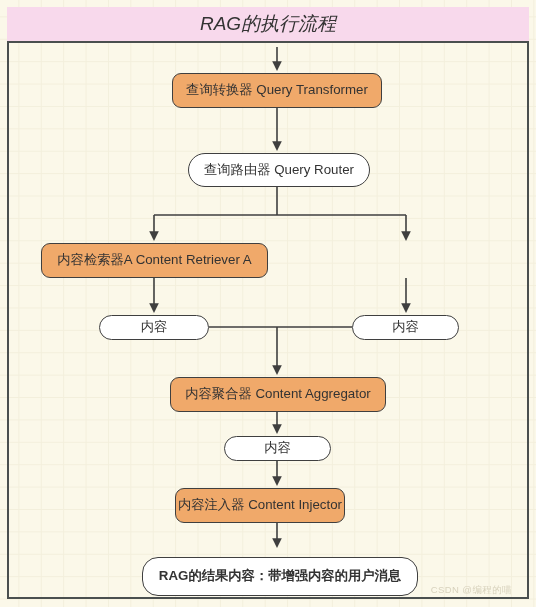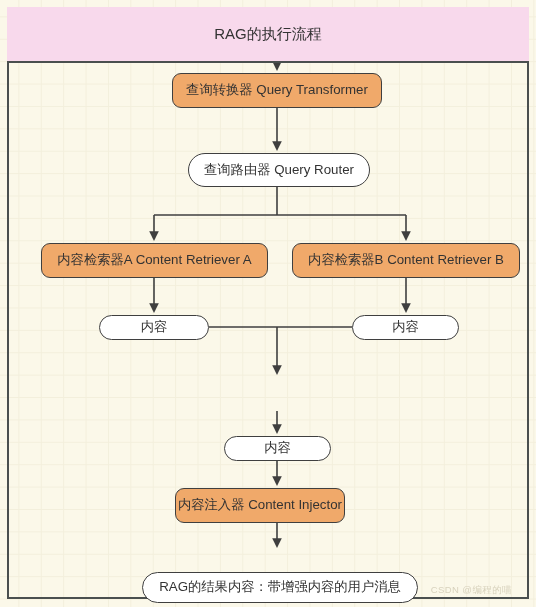--- a/index.html
+++ b/index.html
@@ -57,28 +57,29 @@
     width: 522px;
     height: 592px;
     border: 2px solid #4a4f4f;
     background: transparent;
   }
   #subgraph-title {
     position: absolute;
     left: 7px;
     top: 7px;
     width: 522px;
-    height: 56px;
+    height: 36px;
     background: #f8d9ec;
     border-bottom: 2px solid #4a4f4f;
     display: flex;
     align-items: center;
     justify-content: center;
-    font-size: 15px;
+    font-size: 19px;
     color: #333333;
+    font-style: italic;
   }
   #watermark {
     position: absolute;
     right: 24px;
     bottom: 10px;
     font-size: 9.5px;
     color: #d8d2bd;
     letter-spacing: 0.4px;
     user-select: none;
   }
@@ -123,28 +124,28 @@
   <div id="subgraph-frame"></div>
 
   <div id="subgraph-title">RAG的执行流程</div>
 
   <div class="node node-proc" style="left:172px; top:73px; width:210px; height:35px;">查询转换器 Query Transformer</div>
 
   <div class="node node-proc" style="left:41px; top:243px; width:227px; height:35px;">内容检索器A Content Retriever A</div>
 
   <div class="node node-plain" style="left:188px; top:153px; width:182px; height:34px;">查询路由器 Query Router</div>
 
-  <div class="node node-proc" style="left:292px; top:243px; width:228px; height:35px;">内容检索器B Content Retriever B</div>
 
   <div class="node node-plain" style="left:99px; top:315px; width:110px; height:25px; border-radius:14px;">内容</div>
 
   <div class="node node-plain" style="left:352px; top:315px; width:107px; height:25px; border-radius:14px;">内容</div>
 
+  <div class="node node-proc" style="left:170px; top:377px; width:216px; height:35px;">内容聚合器 Content Aggregator</div>
 
   <div class="node node-plain" style="left:224px; top:436px; width:107px; height:25px; border-radius:14px;">内容</div>
 
   <div class="node node-proc" style="left:175px; top:488px; width:170px; height:35px;">内容注入器 Content Injector</div>
 
-  <div class="node node-plain" style="left:142px; top:572px; width:276px; height:31px; border-radius:16px;">RAG的结果内容：带增强内容的用户消息</div>
+  <div class="node node-plain" style="left:142px; top:557px; width:276px; height:39px; border-radius:16px;font-weight:bold;">RAG的结果内容：带增强内容的用户消息</div>
 
   <div id="watermark">CSDN @编程的喵</div>
 
 </div>
 
 </body></html>

